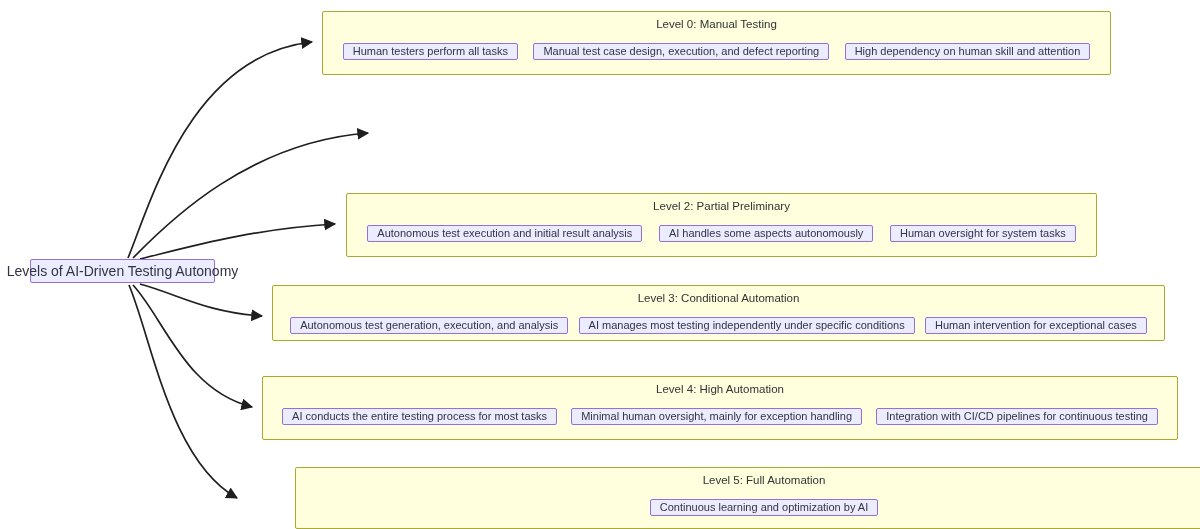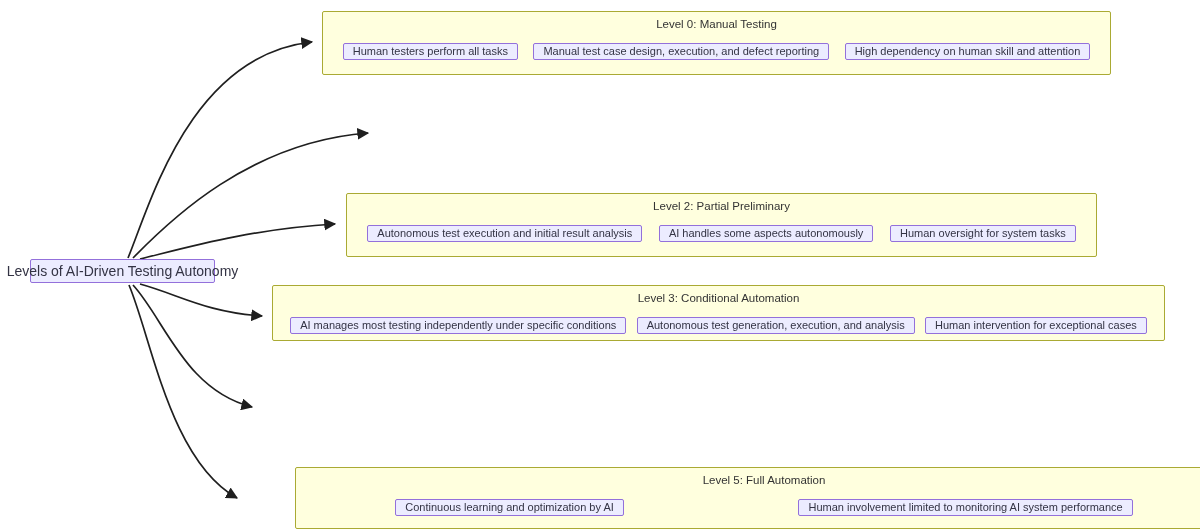--- a/index.html
+++ b/index.html
@@ -107,28 +107,35 @@
     <div class="sg-nodes">
       <div class="leaf">Autonomous test execution and initial result analysis</div>
       <div class="leaf">AI handles some aspects autonomously</div>
       <div class="leaf">Human oversight for system tasks</div>
     </div>
   </div>
 
   <div class="subgraph" style="left:272px;top:285px;width:893px;height:56px;">
     <div class="sg-title">Level 3: Conditional Automation</div>
     <div class="sg-nodes">
+      <div class="leaf">Autonomous test generation, execution, and analysis</div>
       <div class="leaf">AI manages most testing independently under specific conditions</div>
-      <div class="leaf">Autonomous test generation, execution, and analysis</div>
       <div class="leaf">Human intervention for exceptional cases</div>
     </div>
   </div>
 
+  <div class="subgraph" style="left:262px;top:376px;width:916px;height:64px;">
+    <div class="sg-title">Level 4: High Automation</div>
+    <div class="sg-nodes">
+      <div class="leaf">AI conducts the entire testing process for most tasks</div>
+      <div class="leaf">Minimal human oversight, mainly for exception handling</div>
+      <div class="leaf">Integration with CI/CD pipelines for continuous testing</div>
+    </div>
+  </div>
 
   <div class="subgraph" style="left:247px;top:467px;width:938px;height:62px;margin-left:48px;">
     <div class="sg-title">Level 5: Full Automation</div>
     <div class="sg-nodes">
       <div class="leaf">Continuous learning and optimization by AI</div>
-      <div class="leaf">Human involvement limited to monitoring AI system performance</div>
     </div>
   </div>
 
 </div>
 
 </body></html>

